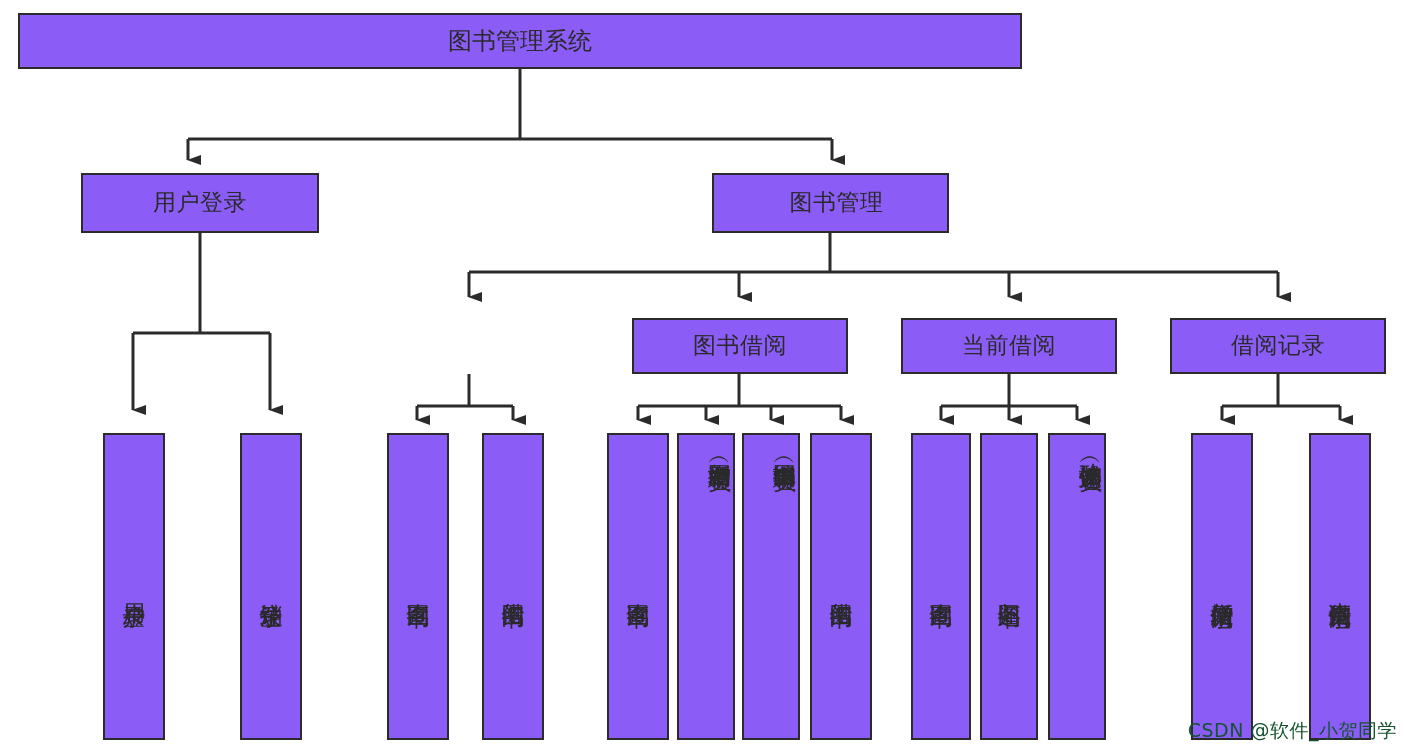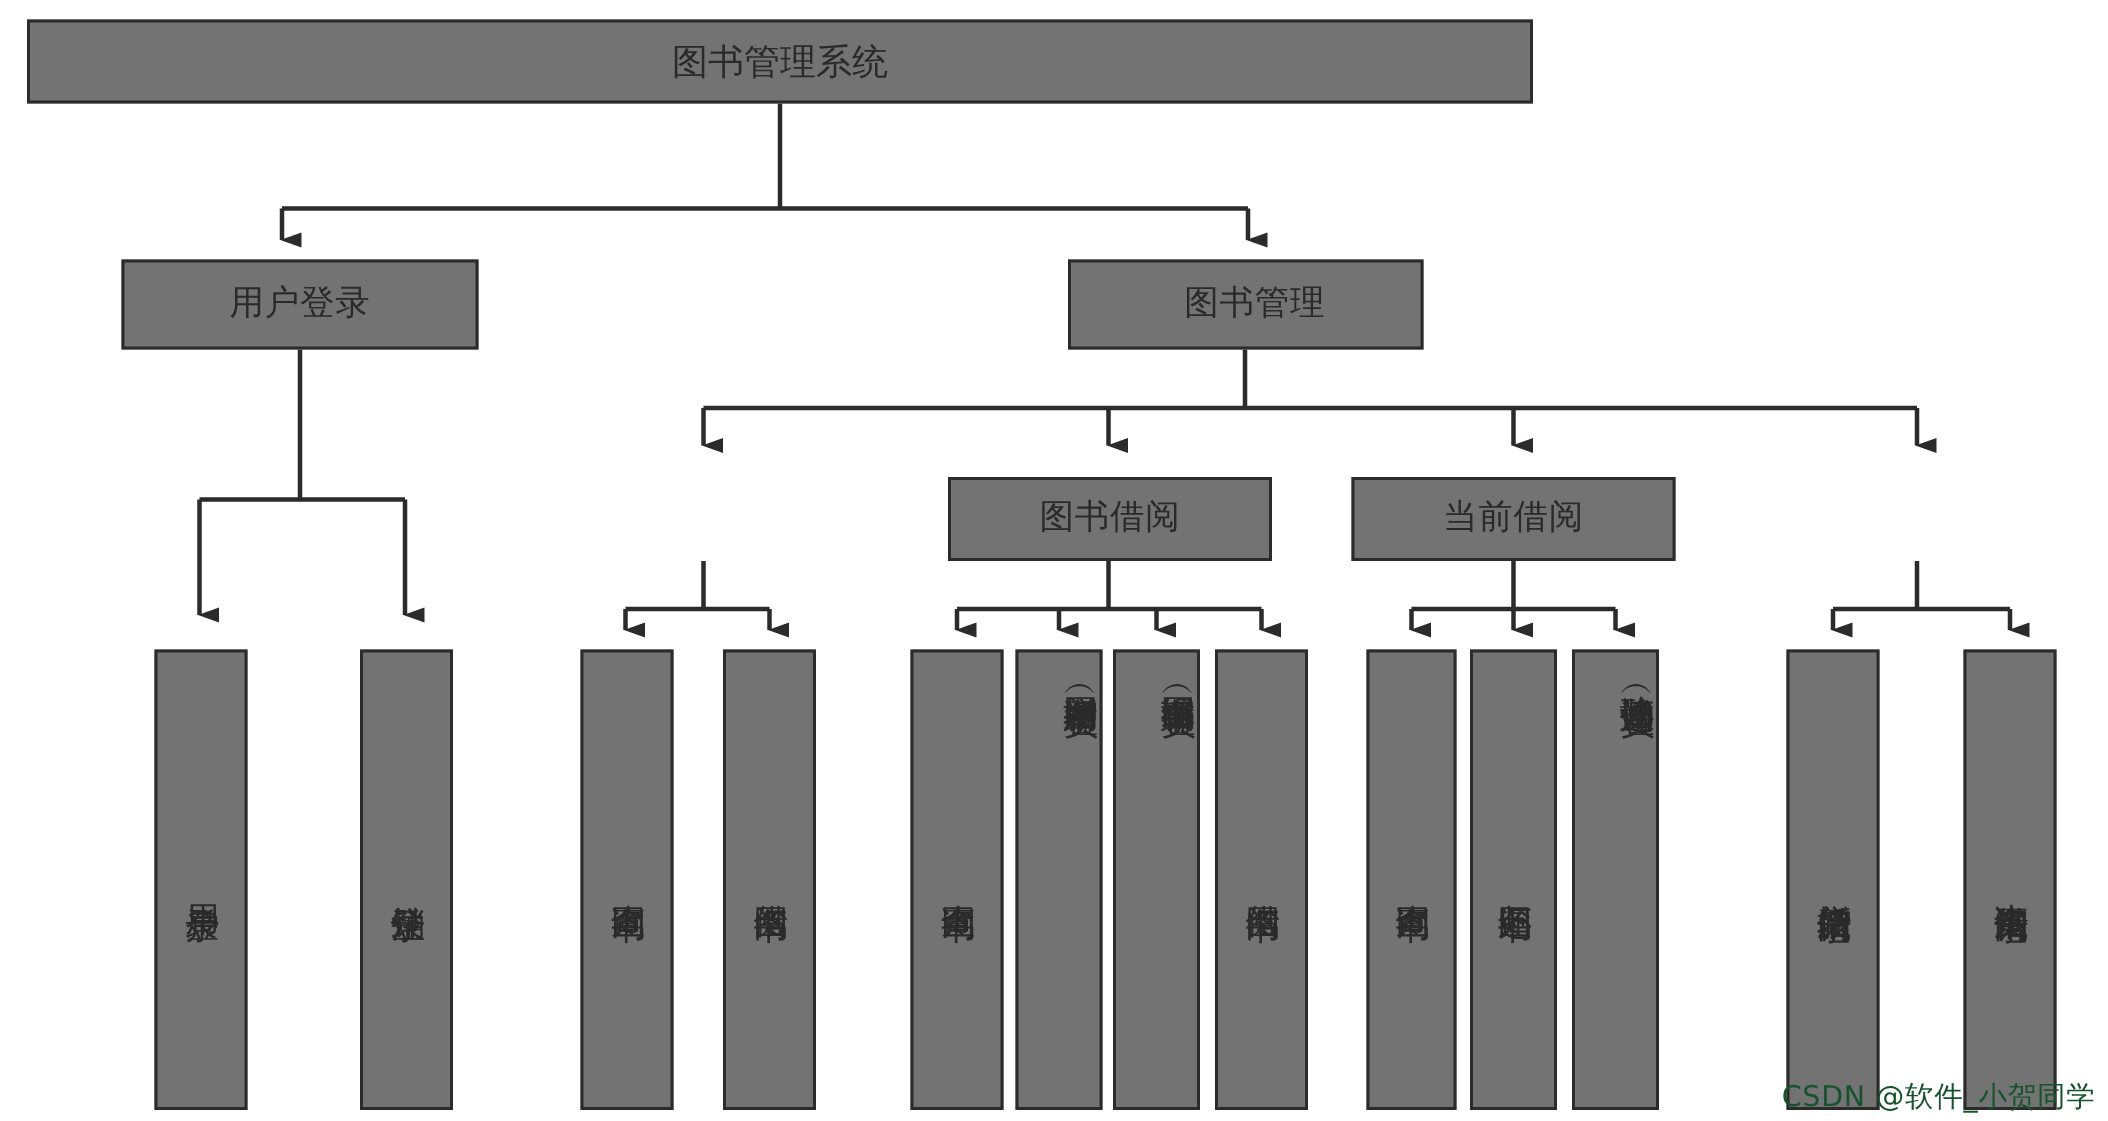--- a/index.html
+++ b/index.html
@@ -22,21 +22,21 @@
     left: 0;
     top: 0;
     width: 1405px;
     height: 747px;
     pointer-events: none;
   }
   .node {
     position: absolute;
     box-sizing: border-box;
     border: 2.5px solid #2b2b2b;
-    background: #737373;
+    background: #8b5cf6;
     display: flex;
     align-items: center;
     justify-content: center;
     color: #2a2a2a;
     line-height: 1.18;
     text-align: center;
   }
   .node.h {
     font-size: 23px;
     letter-spacing: 0.5px;
@@ -140,20 +140,23 @@
   <div class="node h" style="left:712px; top:173px; width:237px; height:60px;padding-left:12px;">
     <span>图书管理</span>
   </div>
 
   <div class="node h" style="left:901px; top:318px; width:216px; height:56px;">
     <span>当前借阅</span>
   </div>
   <div class="node h" style="left:632px; top:318px; width:216px; height:56px;">
     <span>图书借阅</span>
   </div>
+  <div class="node h" style="left:1170px; top:318px; width:216px; height:56px;">
+    <span>借阅记录</span>
+  </div>
 
   <div class="node v center" style="left:103px; top:433px; width:62px; height:307px;">
     <span class="vtext">用户登录</span>
   </div>
   <div class="node v center" style="left:240px; top:433px; width:62px; height:307px;">
     <span class="vtext">注销登录</span>
   </div>
 
   <div class="node v center" style="left:387px; top:433px; width:62px; height:307px;">
     <span class="vtext">查询图书</span>

